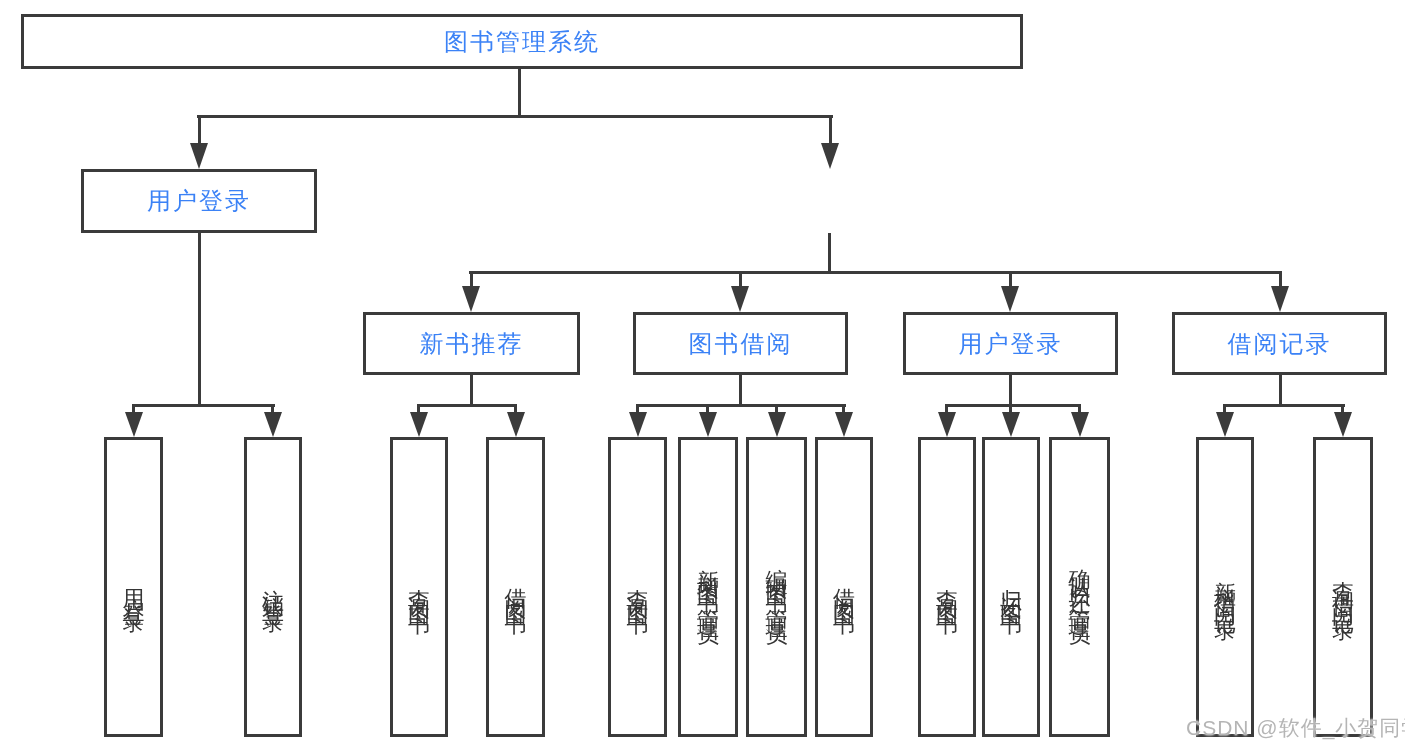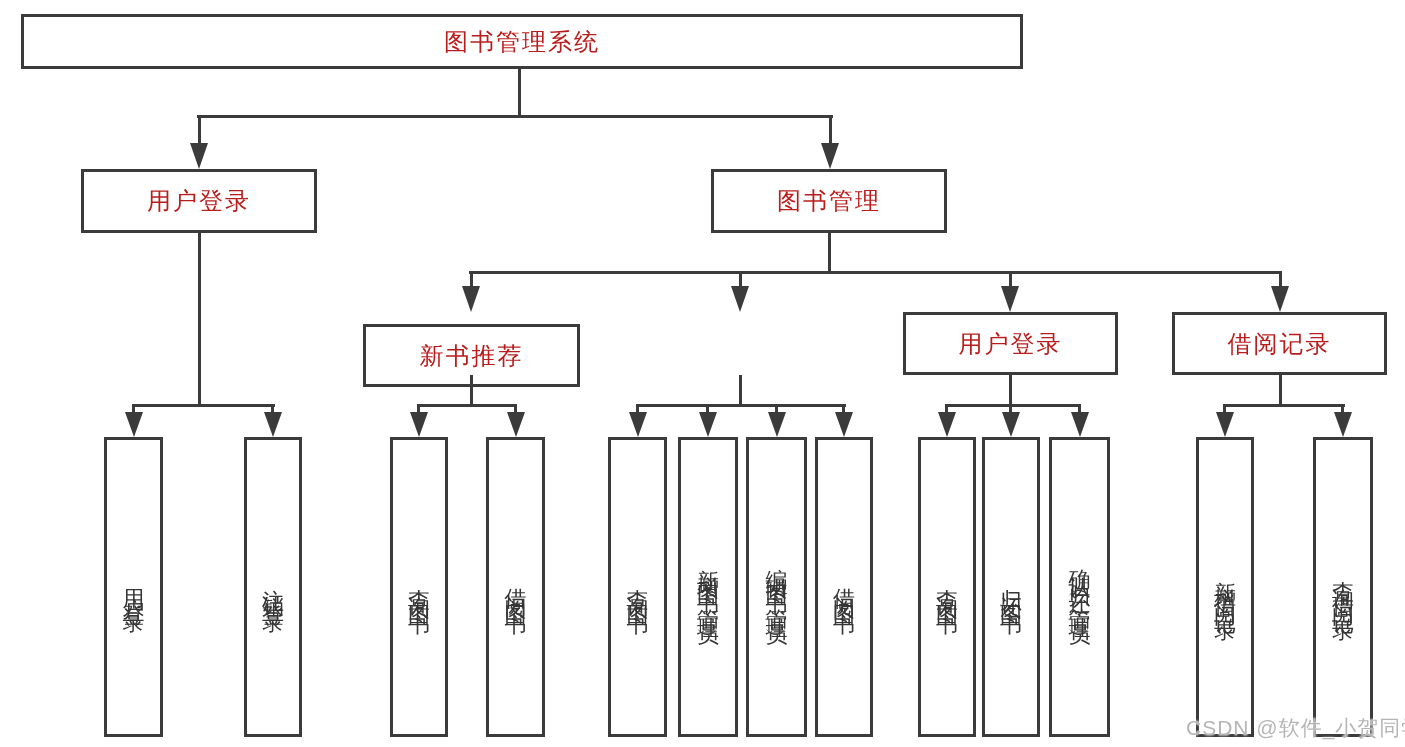--- a/index.html
+++ b/index.html
@@ -18,21 +18,21 @@
     border: 3px solid #3b3b3b;
     background: #ffffff;
     display: flex;
     align-items: center;
     justify-content: center;
   }
   .hlabel {
     font-size: 24px;
     letter-spacing: 2px;
     white-space: nowrap;
-    color: #b91c1c;
+    color: #3b82f6;
   }
   .vlabel {
     writing-mode: vertical-rl;
     text-orientation: mixed;
     font-size: 22px;
     letter-spacing: 8px;
     line-height: 1;
     color: #353535;
     white-space: nowrap;
   }
@@ -68,28 +68,28 @@
 <div id="canvas">
 
   <div class="box" style="left:21px; top:14px; width:1002px; height:55px;">
     <span class="hlabel">图书管理系统</span>
   </div>
 
   <div class="box" style="left:81px; top:169px; width:236px; height:64px;">
     <span class="hlabel">用户登录</span>
   </div>
 
-  <div class="box" style="left:711px; top:169px; width:236px; height:64px;">
-    <span class="hlabel">图书管理</span>
-  </div>
-
-  <div class="box" style="left:363px; top:324px; width:217px; height:63px;">
+
+  <div class="box" style="left:363px; top:312px; width:217px; height:63px;">
     <span class="hlabel">新书推荐</span>
   </div>
 
+  <div class="box" style="left:633px; top:312px; width:215px; height:63px;">
+    <span class="hlabel">图书借阅</span>
+  </div>
 
   <div class="box" style="left:903px; top:312px; width:215px; height:63px;">
     <span class="hlabel">用户登录</span>
   </div>
 
   <div class="box" style="left:1172px; top:312px; width:215px; height:63px;">
     <span class="hlabel">借阅记录</span>
   </div>
 
   <div class="box" style="left:104px; top:437px; width:59px; height:300px;">

